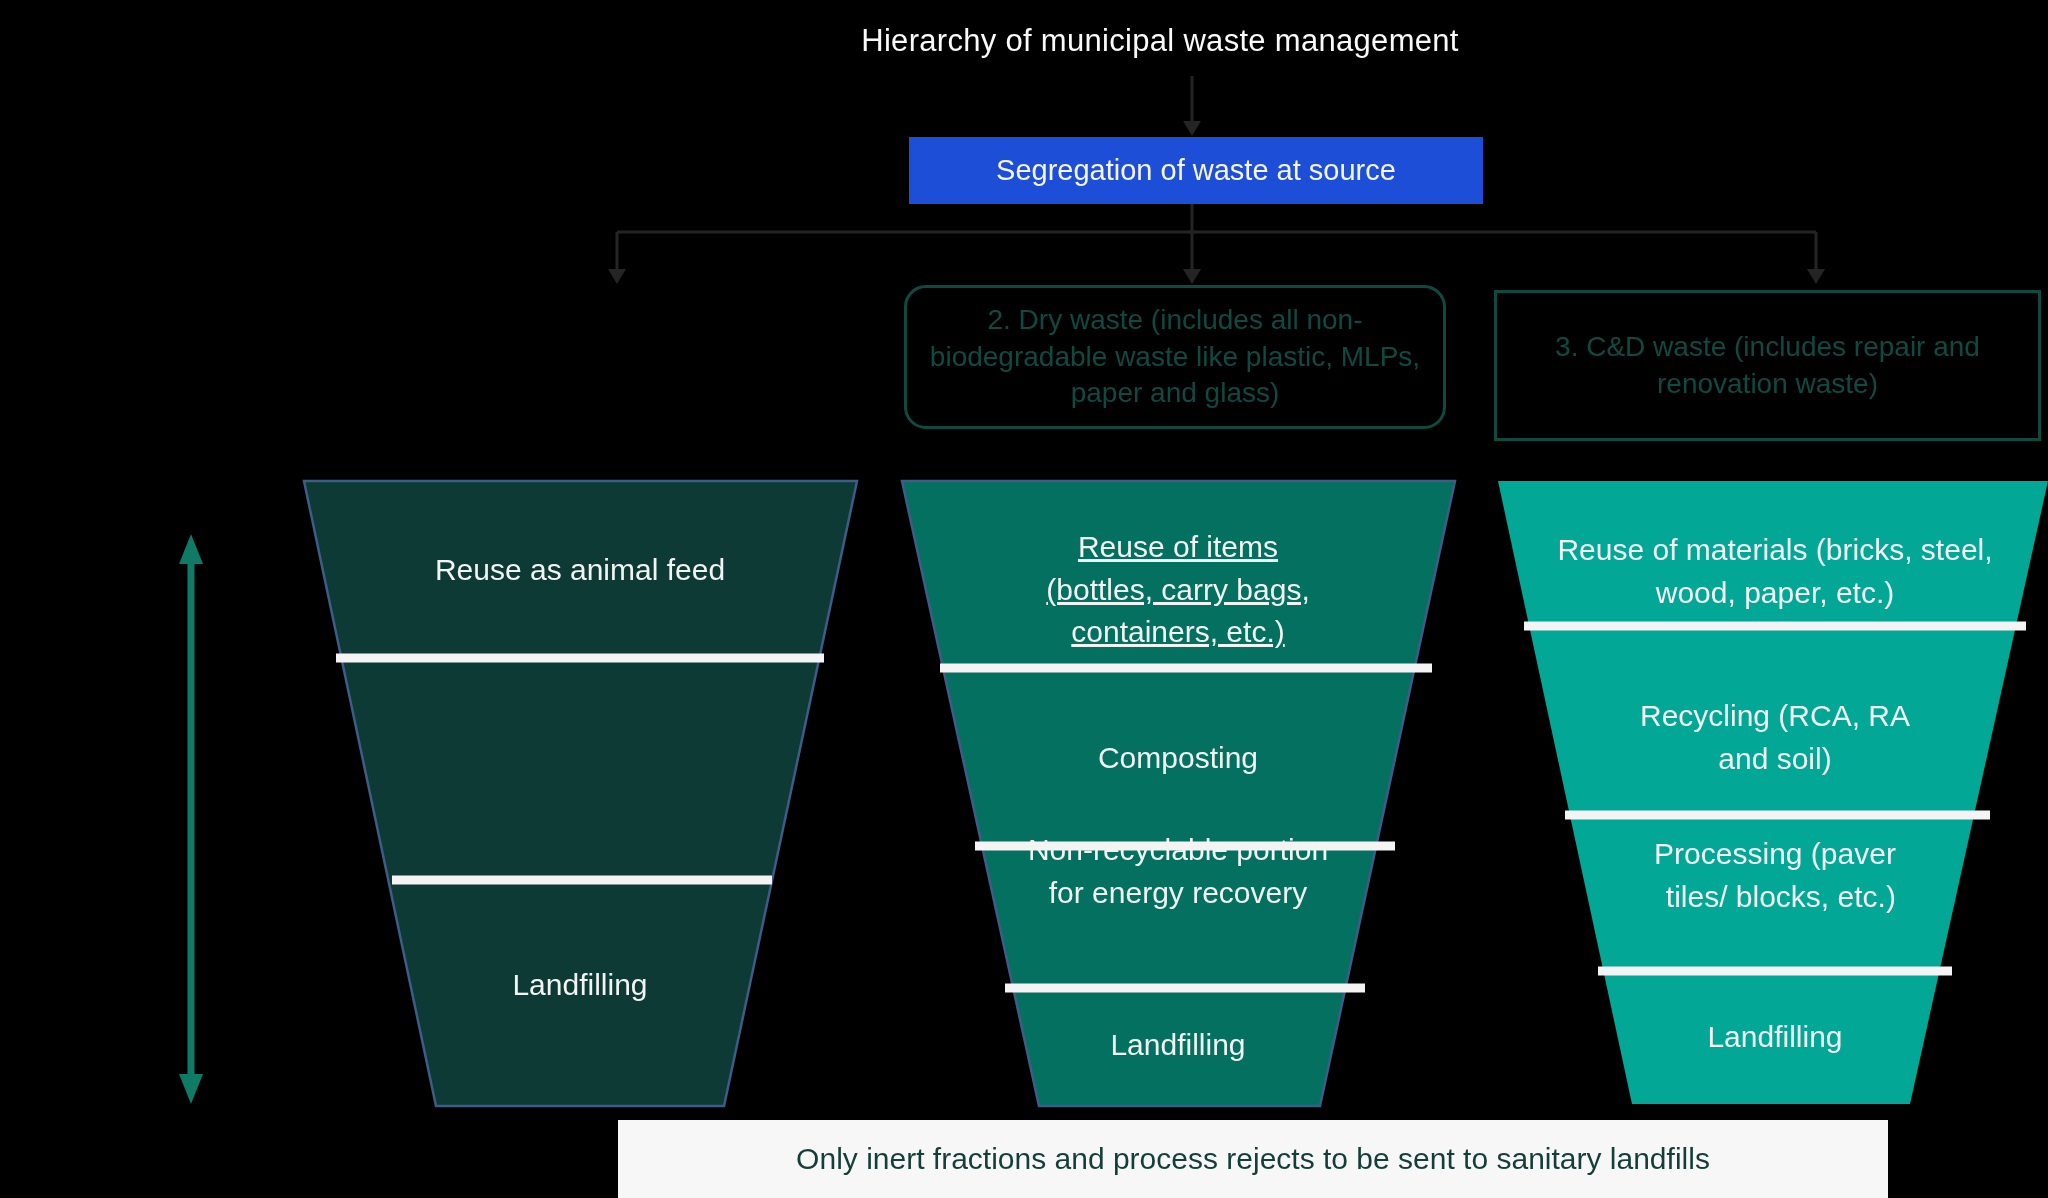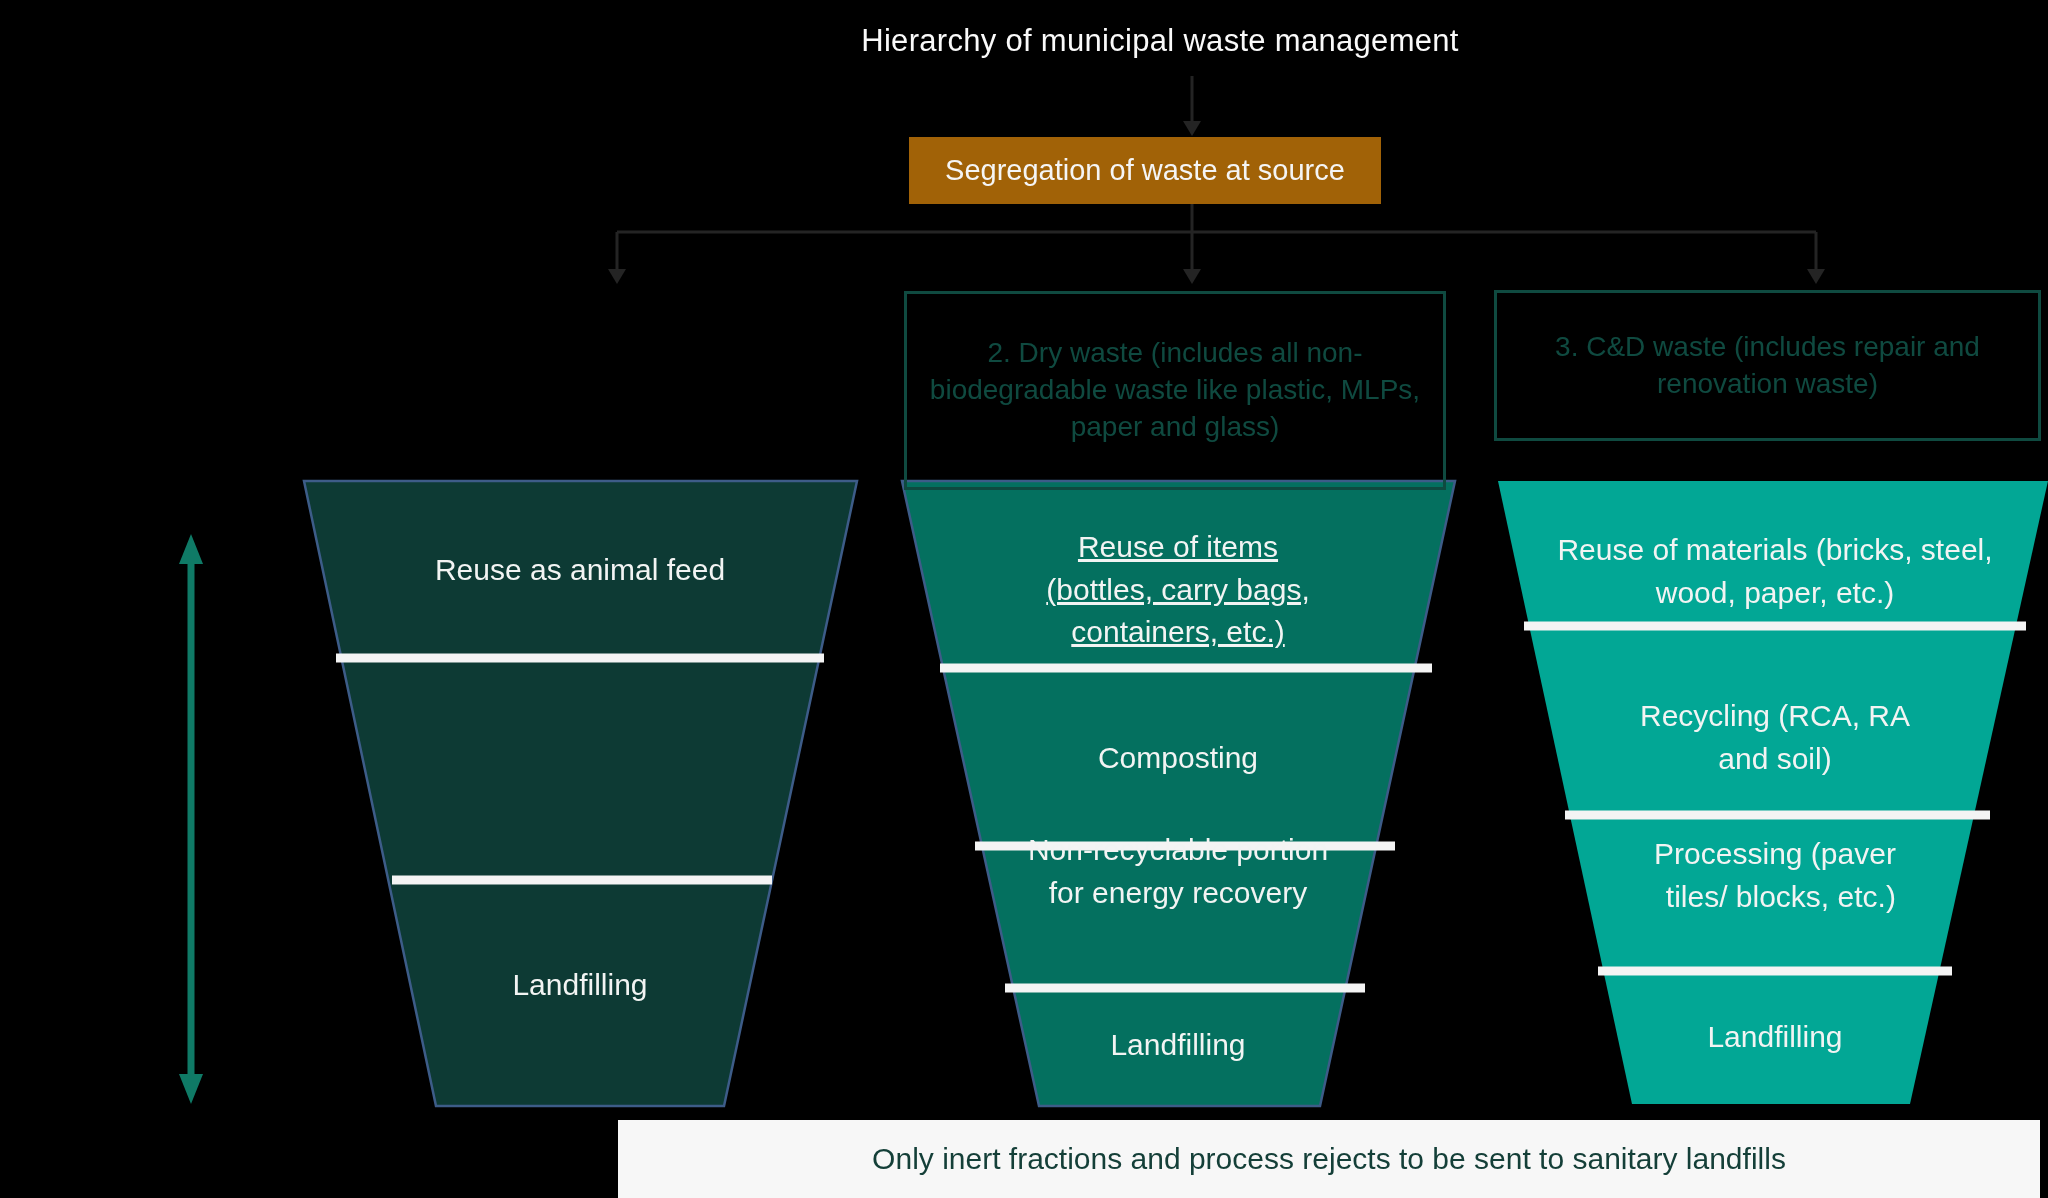--- a/index.html
+++ b/index.html
@@ -8,36 +8,36 @@
     font-family:"Liberation Sans",sans-serif;
     padding-left:29px;
   }
   .abs{position:absolute;}
   .center-flex{display:flex;align-items:center;justify-content:center;text-align:center;}
   .title{
     left:640px;top:18px;width:1040px;height:46px;
     color:#fafafa;font-size:31px;font-weight:400;letter-spacing:.3px;
   }
   .seg-box{
-    left:909px;top:137px;width:472px;height:67px;
-    background:#a16207;color:#f5f5f5;font-size:29px;font-weight:400;
+    left:909px;top:137px;width:574px;height:67px;
+    background:#1d4ed8;color:#f5f5f5;font-size:29px;font-weight:400;
   }
   .cat-box{
     border:3px solid #0f4a40;color:#0f4a40;font-weight:500;
     font-size:28px;line-height:1.32;padding:0 18px;box-sizing:border-box;
   }
   .cat-box.b1{left:304px;top:285px;width:553px;height:159px;}
-  .cat-box.b2{left:904px;top:291px;width:542px;height:199px;}
+  .cat-box.b2{left:904px;top:285px;width:542px;height:144px;border-radius:22px;}
   .cat-box.b3{left:1494px;top:290px;width:547px;height:151px;}
   .funnel-label{
     color:#f2f4f3;font-size:30px;font-weight:400;line-height:1.42;
     white-space:pre-line;
   }
   .footer-box{
-    left:618px;top:1120px;width:1422px;height:78px;
+    left:618px;top:1120px;width:1270px;height:78px;
     background:#f7f7f7;color:#143f38;font-size:30px;font-weight:400;
   }
   svg{position:absolute;left:0;top:0;}
 </style>
 </head>
 <body>
 
 <div class="stage">
 
   <svg width="2048" height="1198" viewBox="0 0 2048 1198">

